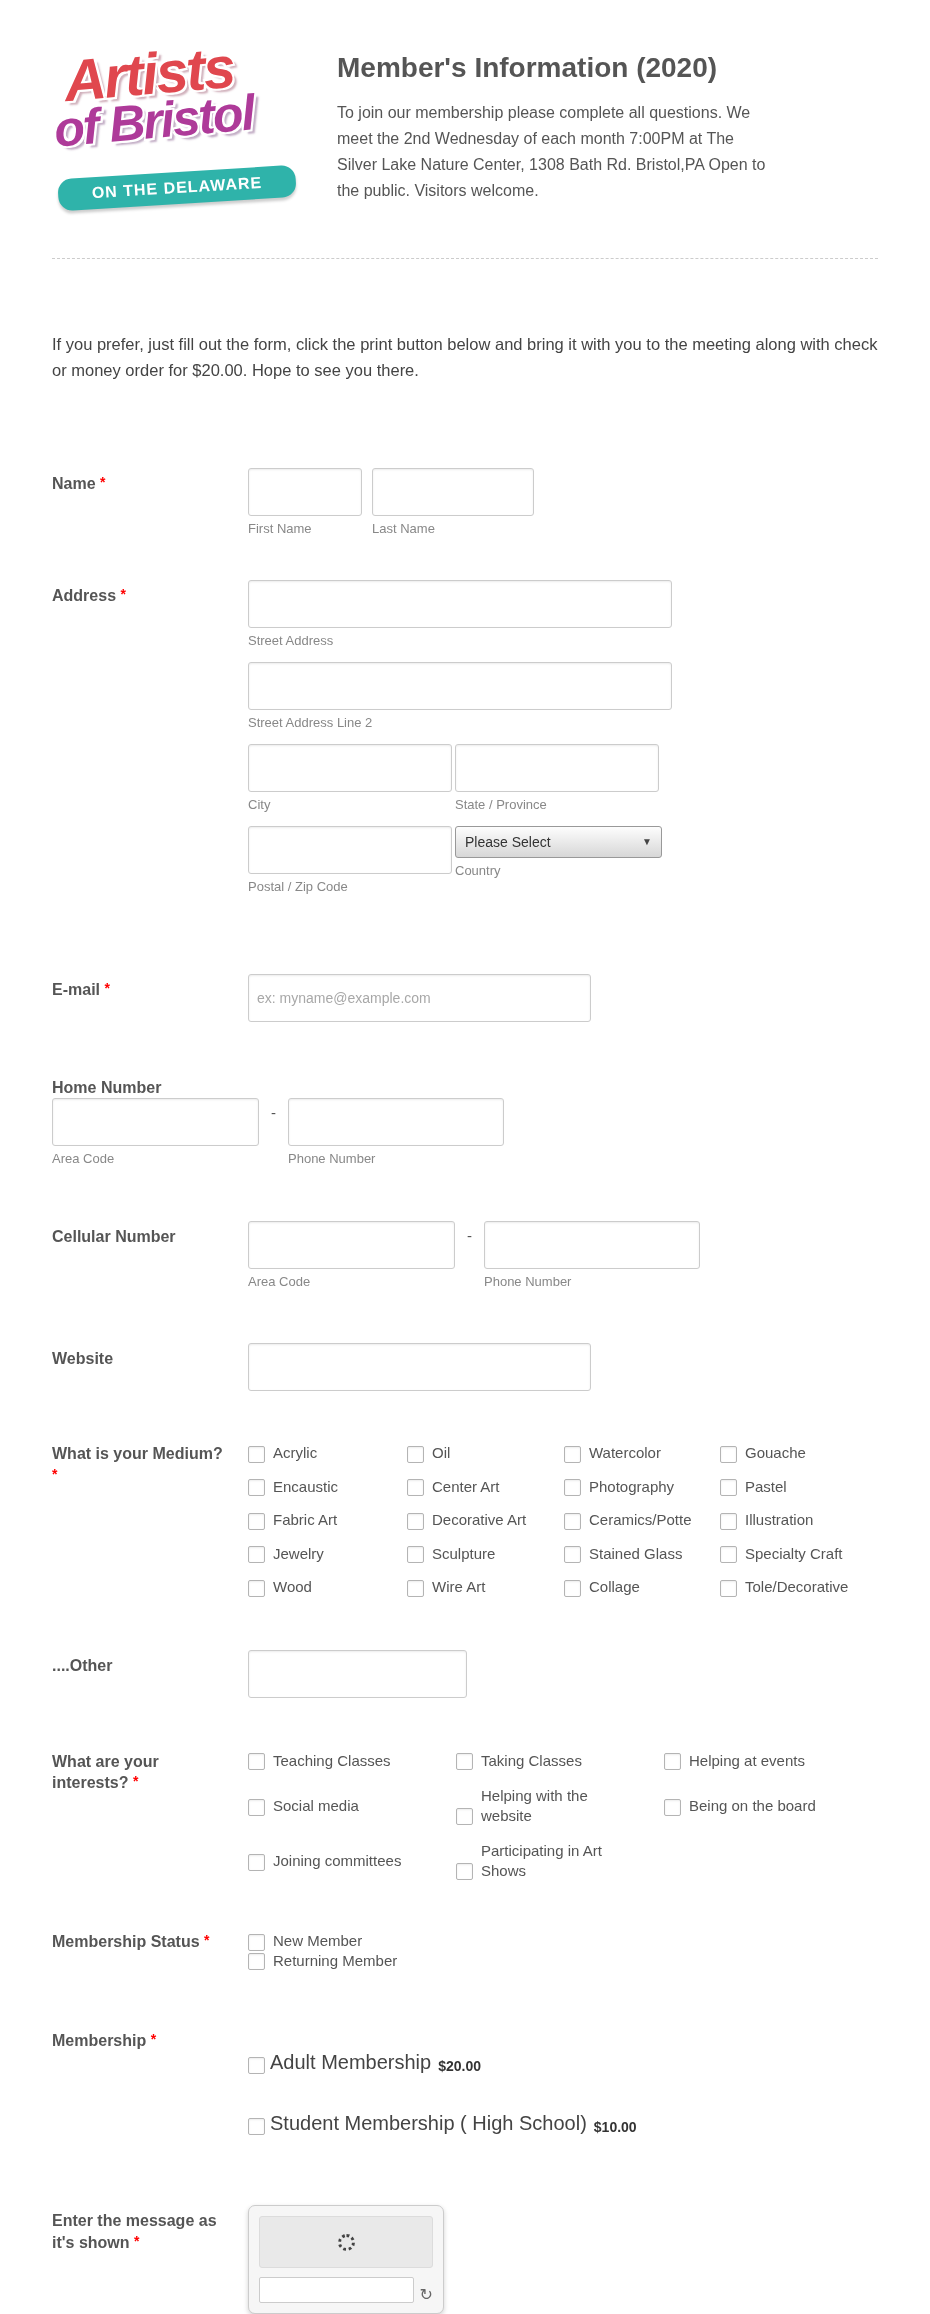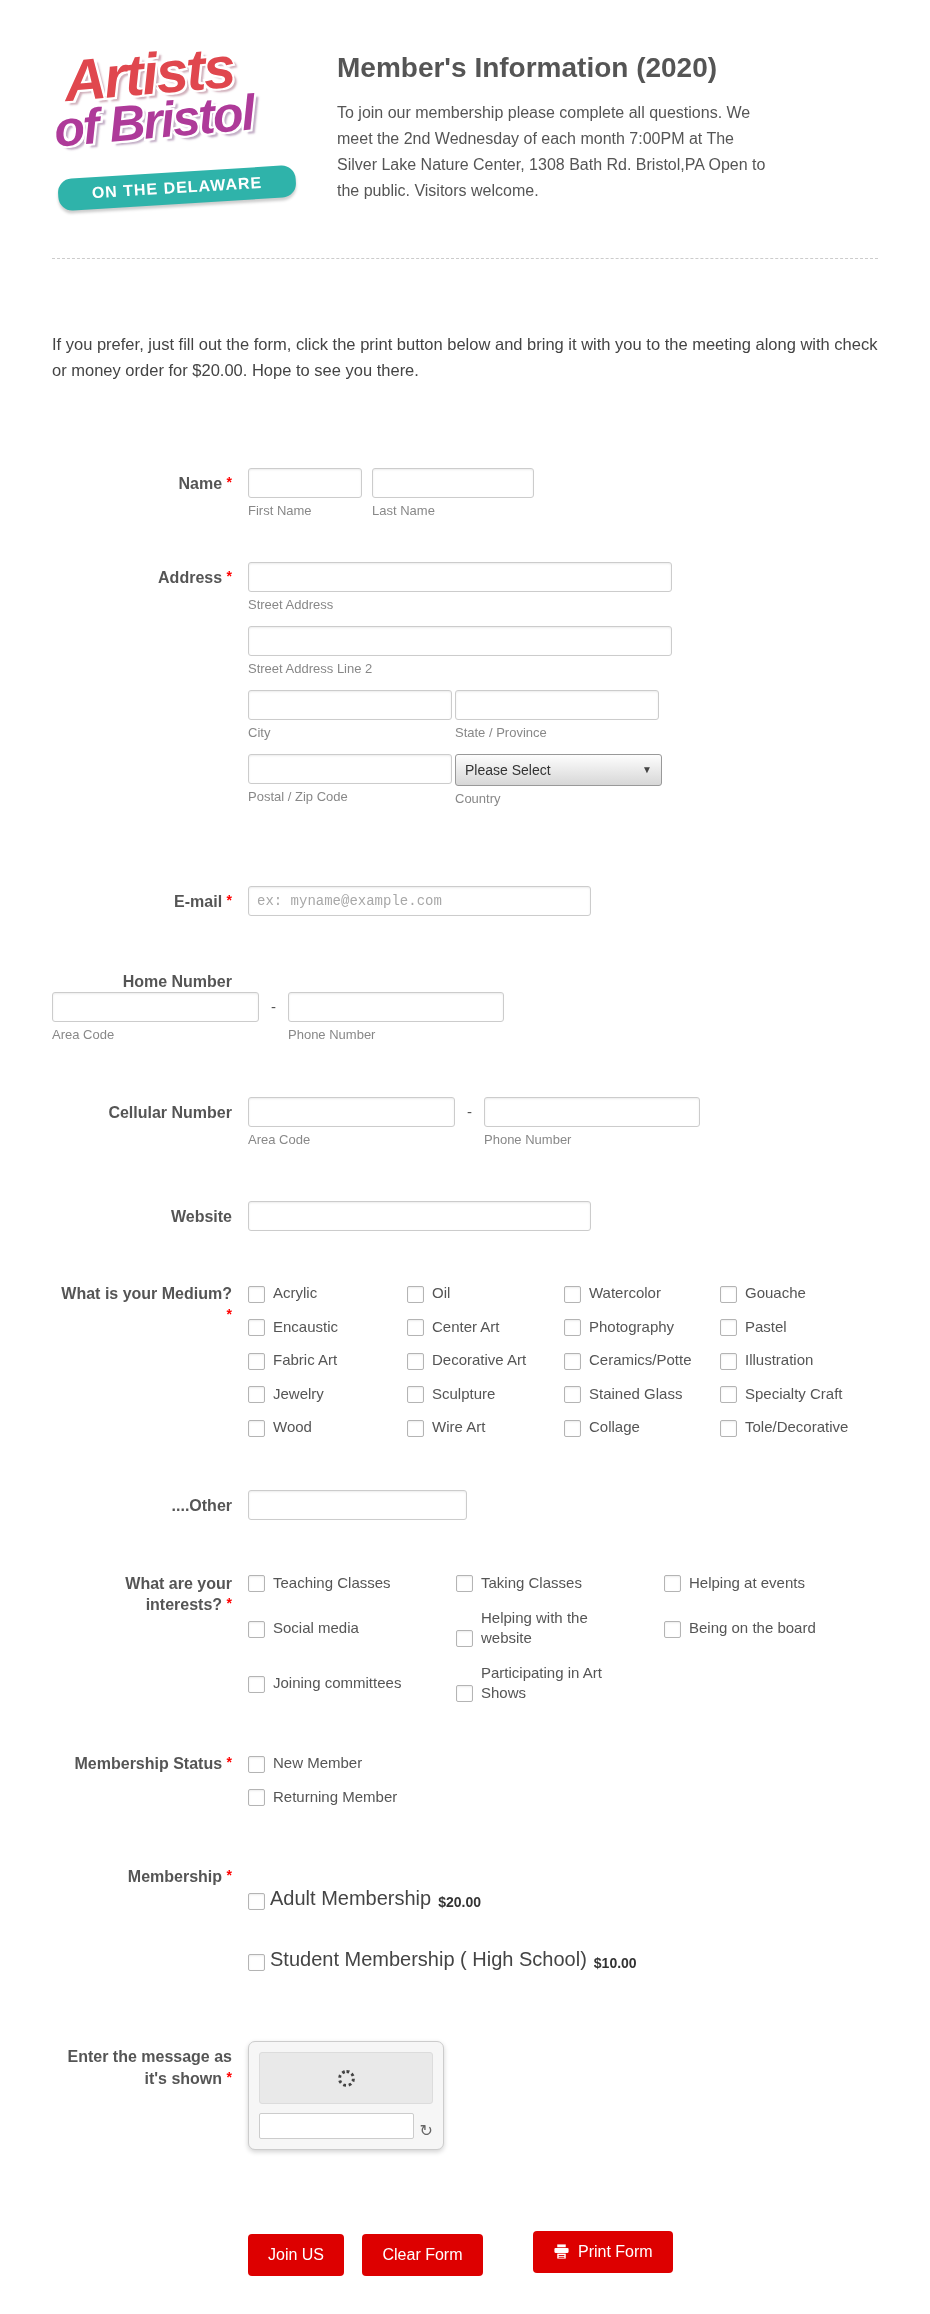--- a/index.html
+++ b/index.html
@@ -30,30 +30,30 @@
   }
   .header-text { padding-left: 15px; padding-top: 12px; }
   .form-title { font-size: 28px; font-weight: bold; color: #555; margin: 0 0 16px; }
   .form-desc { font-size: 16px; line-height: 1.62; color: #555; margin: 0; max-width: 440px; }
 
   .divider { border: none; border-top: 1px dashed #ccc; margin: 0 0 72px; }
   .intro { font-size: 16.5px; line-height: 1.6; color: #444; margin: 0 0 84px; max-width: 832px; }
 
   
   .form-row { display: flex; }
-  .label-col { width: 196px; flex-shrink: 0; text-align: right; padding-right: 16px; padding-top: 5px;
+  .label-col { width: 196px; flex-shrink: 0; padding-right: 16px; padding-top: 5px;
                font-size: 16px; font-weight: bold; color: #555; line-height: 1.35; }
   .star { color: #ff0000; font-size: 14px; vertical-align: top; }
   .field-col { flex: 1; min-width: 0; }
   .hgroup { display: flex; }
   .gap10 > * + * { margin-left: 10px; }
   .gap13 > * + * { margin-left: 3px; }
 
-  input.ti { border: 1px solid #ccc; border-radius: 3px; height: 30px; padding: 2px 8px; font-size: 14px;
-             color: #555; font-family: Liberation Mono, monospace; background: #fff; box-shadow: inset 0 1px 2px rgba(0,0,0,.08); }
+  input.ti { border: 1px solid #ccc; border-radius: 3px; height: 48px; padding: 2px 8px; font-size: 14px;
+             color: #555; font-family: Liberation Sans, sans-serif; background: #fff; box-shadow: inset 0 1px 2px rgba(0,0,0,.08); }
   ::placeholder { color: #a8a8a8; opacity: 1; }
   .sublabel { font-size: 13px; color: #888; margin-top: 5px; }
 
   .w-first { width: 114px; }
   .w-last { width: 162px; }
   .w-street { width: 424px; }
   .w-half { width: 204px; }
   .w-email { width: 343px; }
   .w-area { width: 207px; }
   .w-phone { width: 216px; }
@@ -77,21 +77,21 @@
   .cb-label { line-height: 1.3; }
 
   .medium-grid { display: grid; grid-template-columns: 159px 157px 156px 170px; row-gap: 14px; padding-top: 5px; }
   .medium-grid .cb-item { padding-right: 28px; }
   .medium-grid .cb-label { white-space: nowrap; overflow: hidden; flex: 1; min-width: 0; }
 
   .interests-grid { display: grid; grid-template-columns: 208px 208px 212px; row-gap: 16px; padding-top: 5px; align-items: center; }
   .interests-grid .cb-label { max-width: 155px; }
 
   .vlist { display: flex; flex-direction: column; padding-top: 5px; }
-  .vlist .cb-item + .cb-item { margin-top: 14px; }
+  .vlist .cb-item + .cb-item { }
 
   .membership-list { padding-top: 26px; display: flex; flex-direction: column; }
   .membership-list .cb-item + .cb-item { margin-top: 38px; }
   .membership-list .cb-item .cb { margin-right: 5px; }
   .membership-list .m-text { font-size: 20px; color: #444; }
   .membership-list .m-price { font-size: 14px; font-weight: bold; color: #333; margin-left: 7px; }
 
   
   .row-name { margin-bottom: 44px; }
   .row-address { margin-bottom: 80px; }

